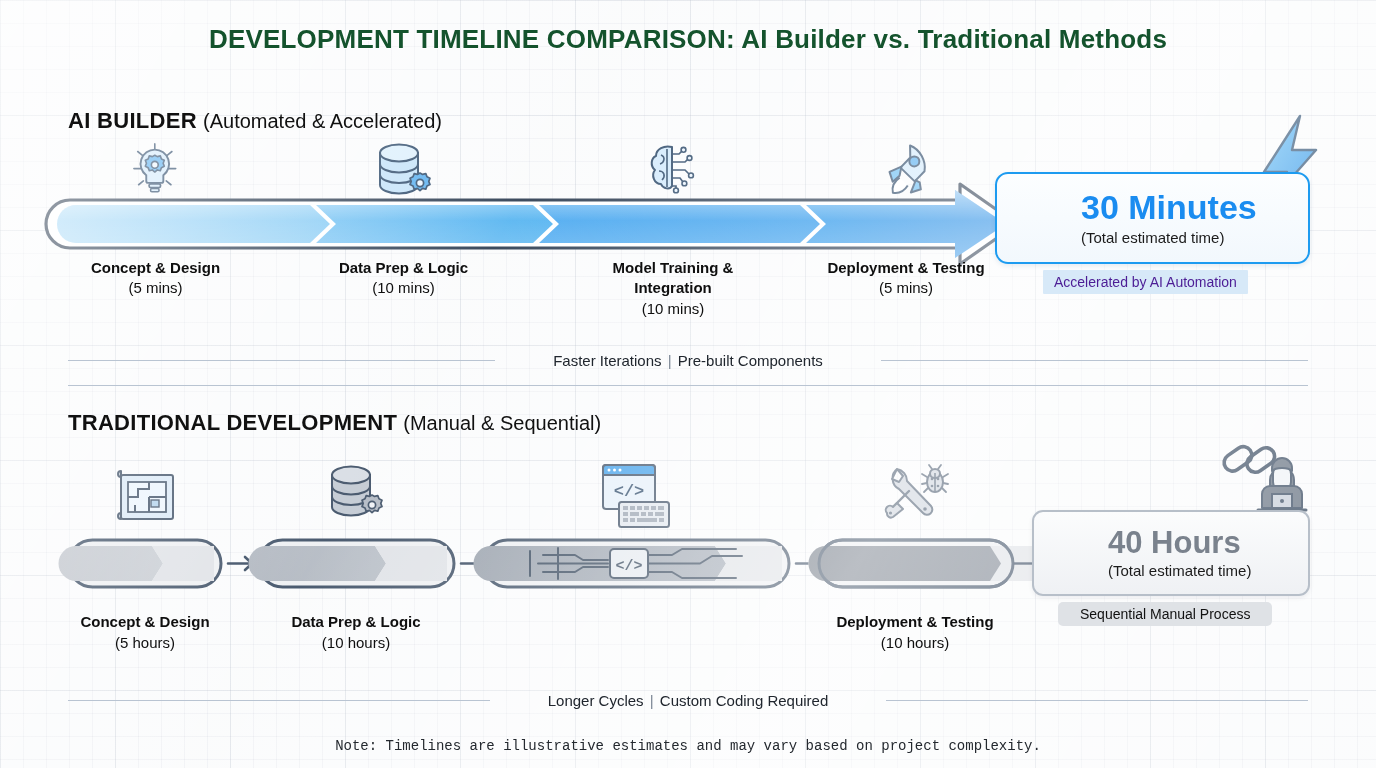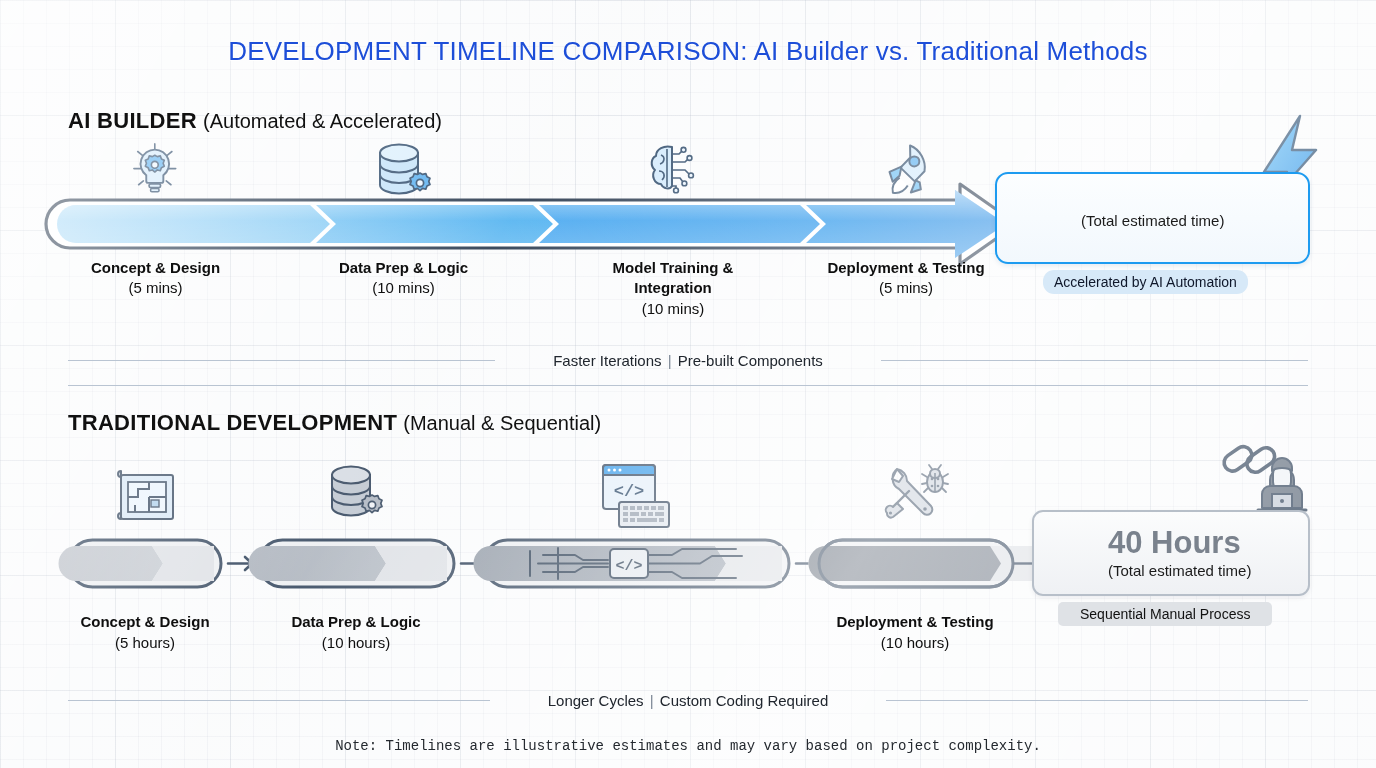--- a/index.html
+++ b/index.html
@@ -21,22 +21,22 @@
     background-size:115px 115px,115px 115px,23px 23px,23px 23px;
   }
   #sheen{
     position:absolute;inset:0;pointer-events:none;
     background:linear-gradient(120deg, rgba(255,255,255,.65) 0%, rgba(255,255,255,.15) 35%, rgba(255,255,255,.55) 65%, rgba(255,255,255,.2) 100%);
   }
   .layer{position:absolute;inset:0;}
 
   
   #title{
-    position:absolute;top:36px;left:0;width:1376px;text-align:center;
-    font-size:26px;font-weight:normal;color:#1d4ed8;letter-spacing:.2px;
+    position:absolute;top:24px;left:0;width:1376px;text-align:center;
+    font-size:26px;font-weight:bold;color:#14532d;letter-spacing:.2px;
     text-shadow:0 1px 0 rgba(255,255,255,.9);
   }
 
   
   .sec-head{position:absolute;left:68px;font-size:22px;color:#111;white-space:nowrap;}
   .sec-head .strong{font-weight:bold;letter-spacing:.3px;}
   .sec-head .light{font-weight:normal;font-size:20px;}
   #ai-head{top:108px;}
   #trad-head{top:410px;}
   .ai-seg-label{
@@ -51,22 +51,22 @@
     border:2.5px solid #1d9bf0;border-radius:13px;
     background:linear-gradient(180deg,#fcfeff 0%,#f2f8fd 100%);
     box-shadow:0 2px 5px rgba(30,80,130,.10);
     display:flex;align-items:center;padding-left:16px;box-sizing:border-box;
   }
   #ai-badge .txts{margin-left:14px;}
   #ai-badge .big{font-size:34px;font-weight:bold;color:#1a8cf0;line-height:1;}
   #ai-badge .sub{font-size:15px;color:#1b1b1b;margin-top:5px;}
   #ai-tag{
     position:absolute;left:1043px;top:270px;
-    background:#d7e9f8;color:#0f172a;font-size:14px;
-    padding:4px 11px;border-radius:11px;white-space:nowrap;
+    background:#d7e9f8;color:#4c1d95;font-size:14px;
+    padding:4px 11px;border-radius:1px;white-space:nowrap;
   }
 
   
   .divider{position:absolute;left:68px;width:1240px;display:flex;align-items:center;gap:44px;}
   .divider .rule{flex:1;height:1px;background:#b9c4d2;}
   .divider .cap{
     padding:0 14px;font-size:15px;color:#20262e;white-space:nowrap;
   }
   .divider .cap .sep{color:#7b8694;padding:0 2px;}
   #div1{top:352px;}
@@ -414,20 +414,21 @@
   <span>(10 mins)</span>
 </div>
 <div class="ai-seg-label" style="left:816px;top:258px;width:180px;">
   <b>Deployment &amp; Testing</b>
   <span>(5 mins)</span>
 </div>
 
 <div id="ai-badge">
   <div style="width:54px"></div>
   <div class="txts">
+    <div class="big">30 Minutes</div>
     <div class="sub">(Total estimated time)</div>
   </div>
 </div>
 <div id="ai-tag">Accelerated by AI Automation</div>
 
 <div class="divider" id="div1">
   <div class="rule"></div>
   <div class="cap">
     <span>Faster Iterations</span><span class="sep"> | </span><span>Pre-built Components</span>
   </div>

